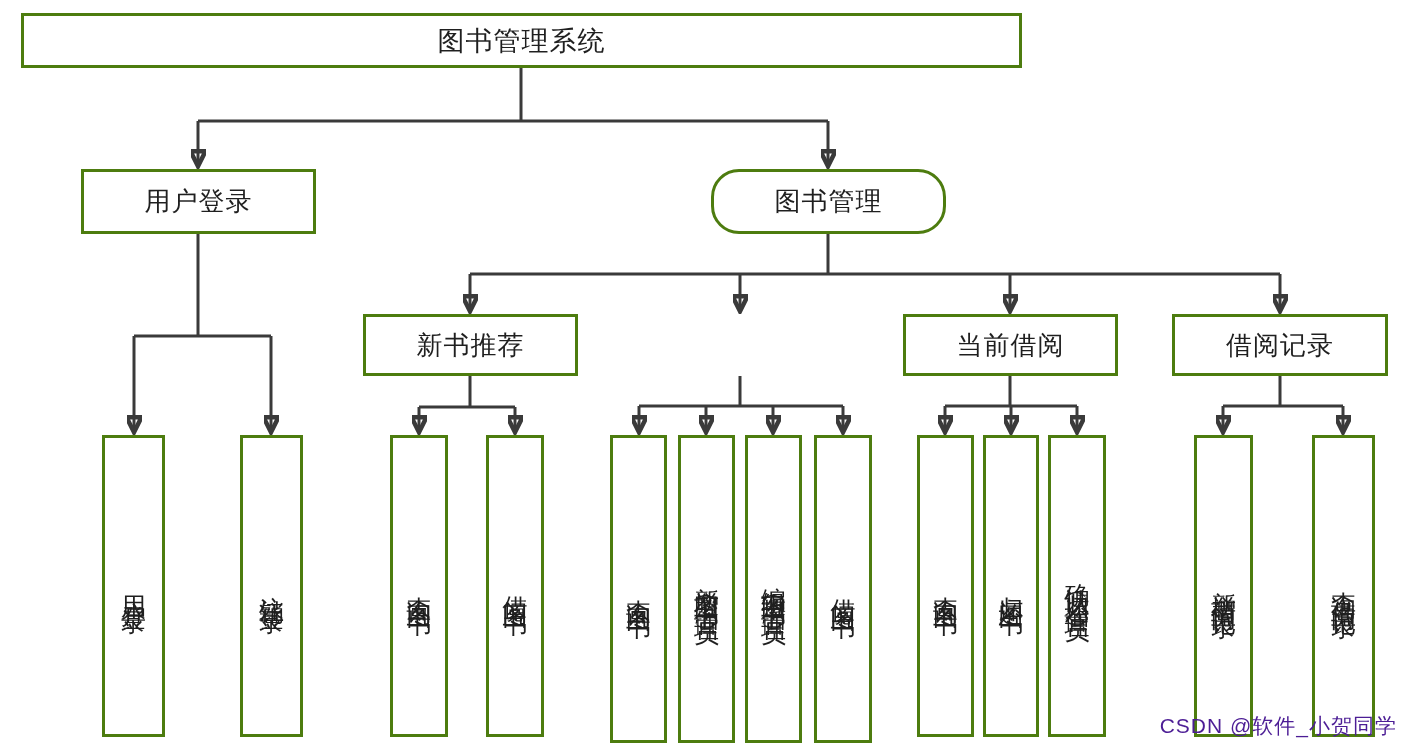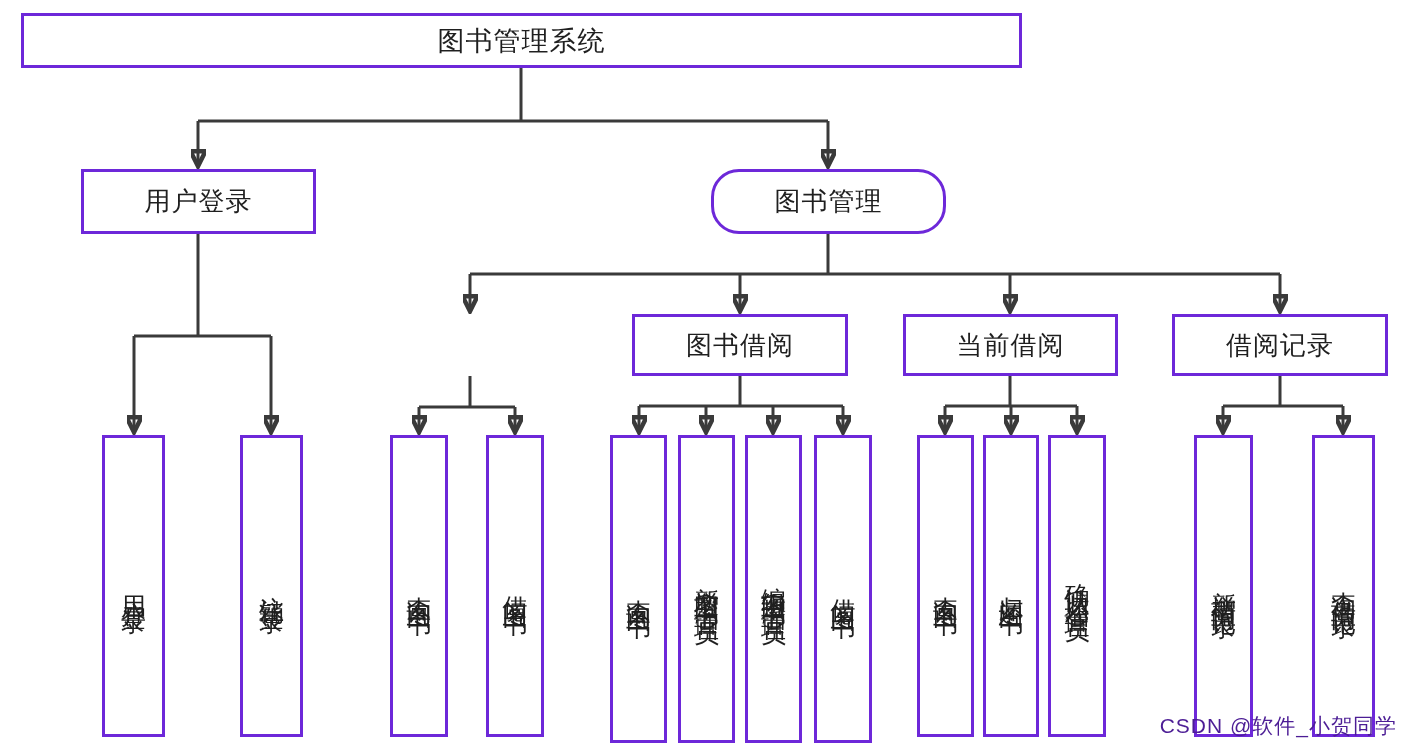--- a/index.html
+++ b/index.html
@@ -18,21 +18,21 @@
     z-index: 1;
   }
   #wires path {
     stroke: #3a3a3a;
     stroke-width: 3;
     fill: none;
   }
   .node {
     position: absolute;
     box-sizing: border-box;
-    border: 3px solid #6d28d9;
+    border: 3px solid #4d7c0f;
     background: #ffffff;
     display: flex;
     align-items: center;
     justify-content: center;
     color: #1f1f1f;
     z-index: 2;
     font-size: 26px;
     letter-spacing: 1px;
     white-space: nowrap;
   }
@@ -100,21 +100,21 @@
     <path d="M1280,376 V406 M1223,406 H1343"></path>
     <path d="M1223,406 V430" marker-end="url(#arr)"></path>
     <path d="M1343,406 V430" marker-end="url(#arr)"></path>
   </svg>
 
   <div class="node root" style="left:21px; top:13px; width:1001px; height:55px;">图书管理系统</div>
 
   <div class="node" style="left:81px; top:169px; width:235px; height:65px;">用户登录</div>
   <div class="node" style="left:711px; top:169px; width:235px; height:65px;border-radius:28px;">图书管理</div>
 
-  <div class="node" style="left:632px; top:314px; width:216px; height:62px;">图书借阅</div>
+  <div class="node" style="left:363px; top:314px; width:215px; height:62px;">新书推荐</div>
   <div class="node" style="left:903px; top:314px; width:215px; height:62px;">当前借阅</div>
   <div class="node" style="left:1172px; top:314px; width:216px; height:62px;">借阅记录</div>
 
   <div class="node leaf" style="left:102px; top:435px; width:63px; height:302px;">用户登录</div>
   <div class="node leaf" style="left:240px; top:435px; width:63px; height:302px;">注销登录</div>
 
   <div class="node leaf" style="left:390px; top:435px; width:58px; height:302px;">查询图书</div>
   <div class="node leaf" style="left:486px; top:435px; width:58px; height:302px;">借阅图书</div>
 
   <div class="node leaf" style="left:610px; top:435px; width:57px; height:308px;">查询图书</div>

